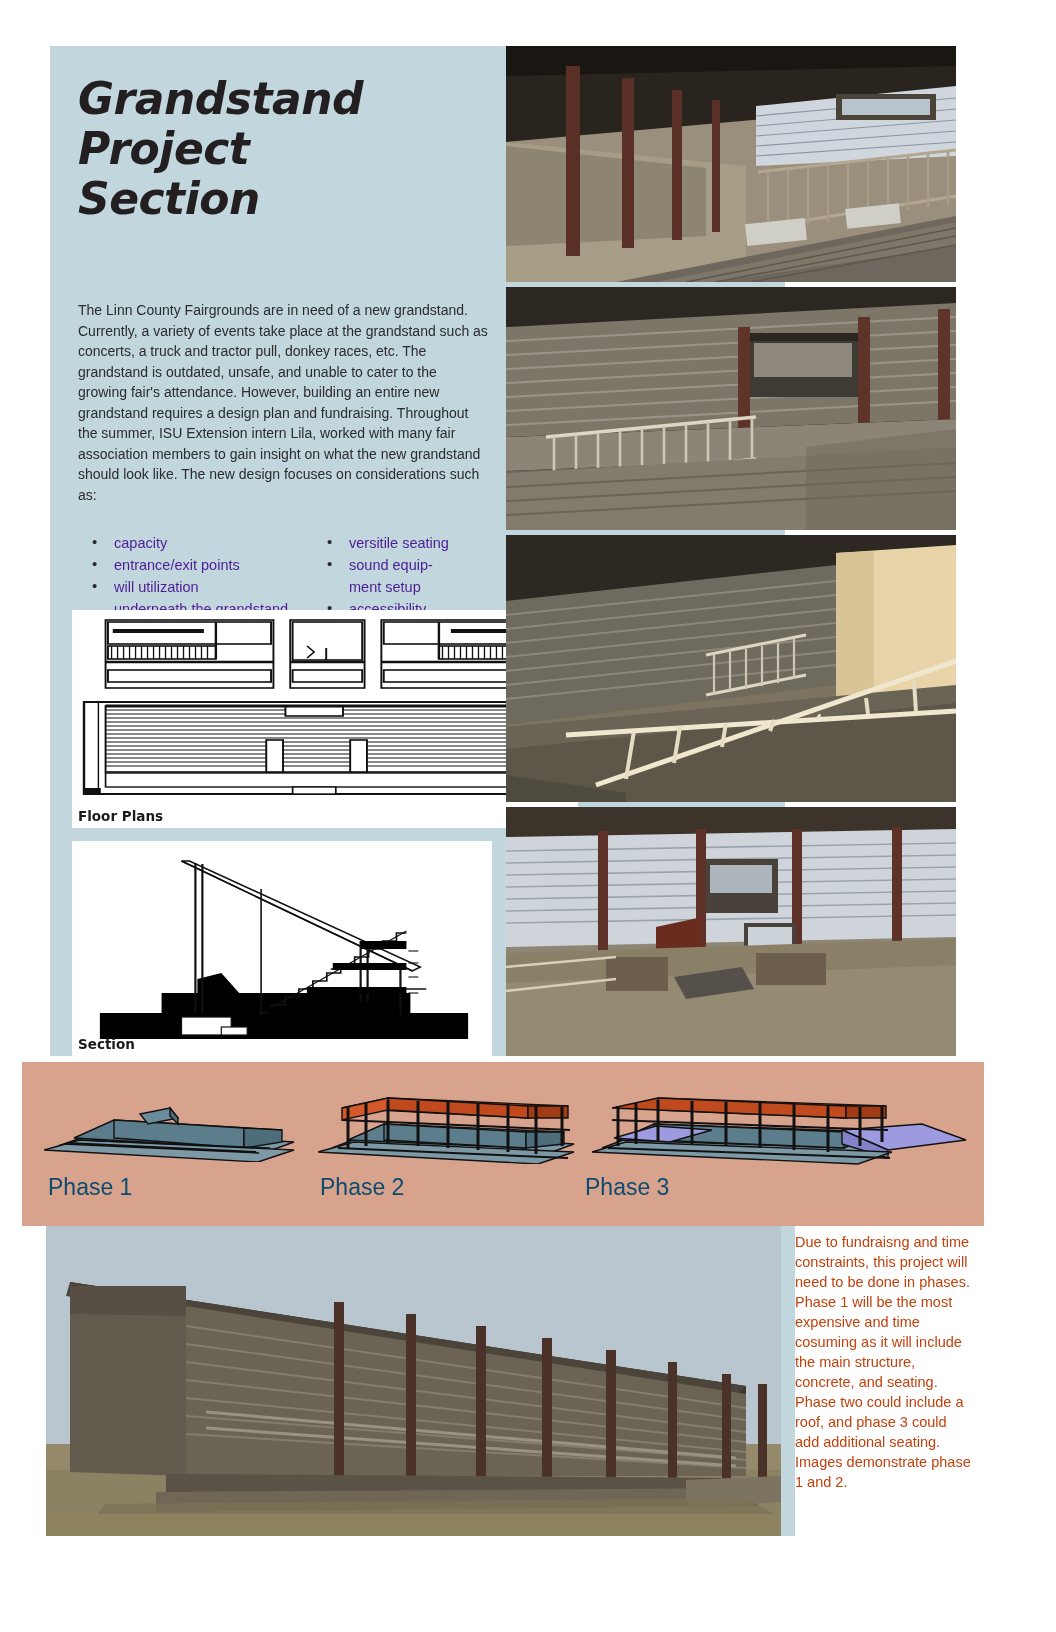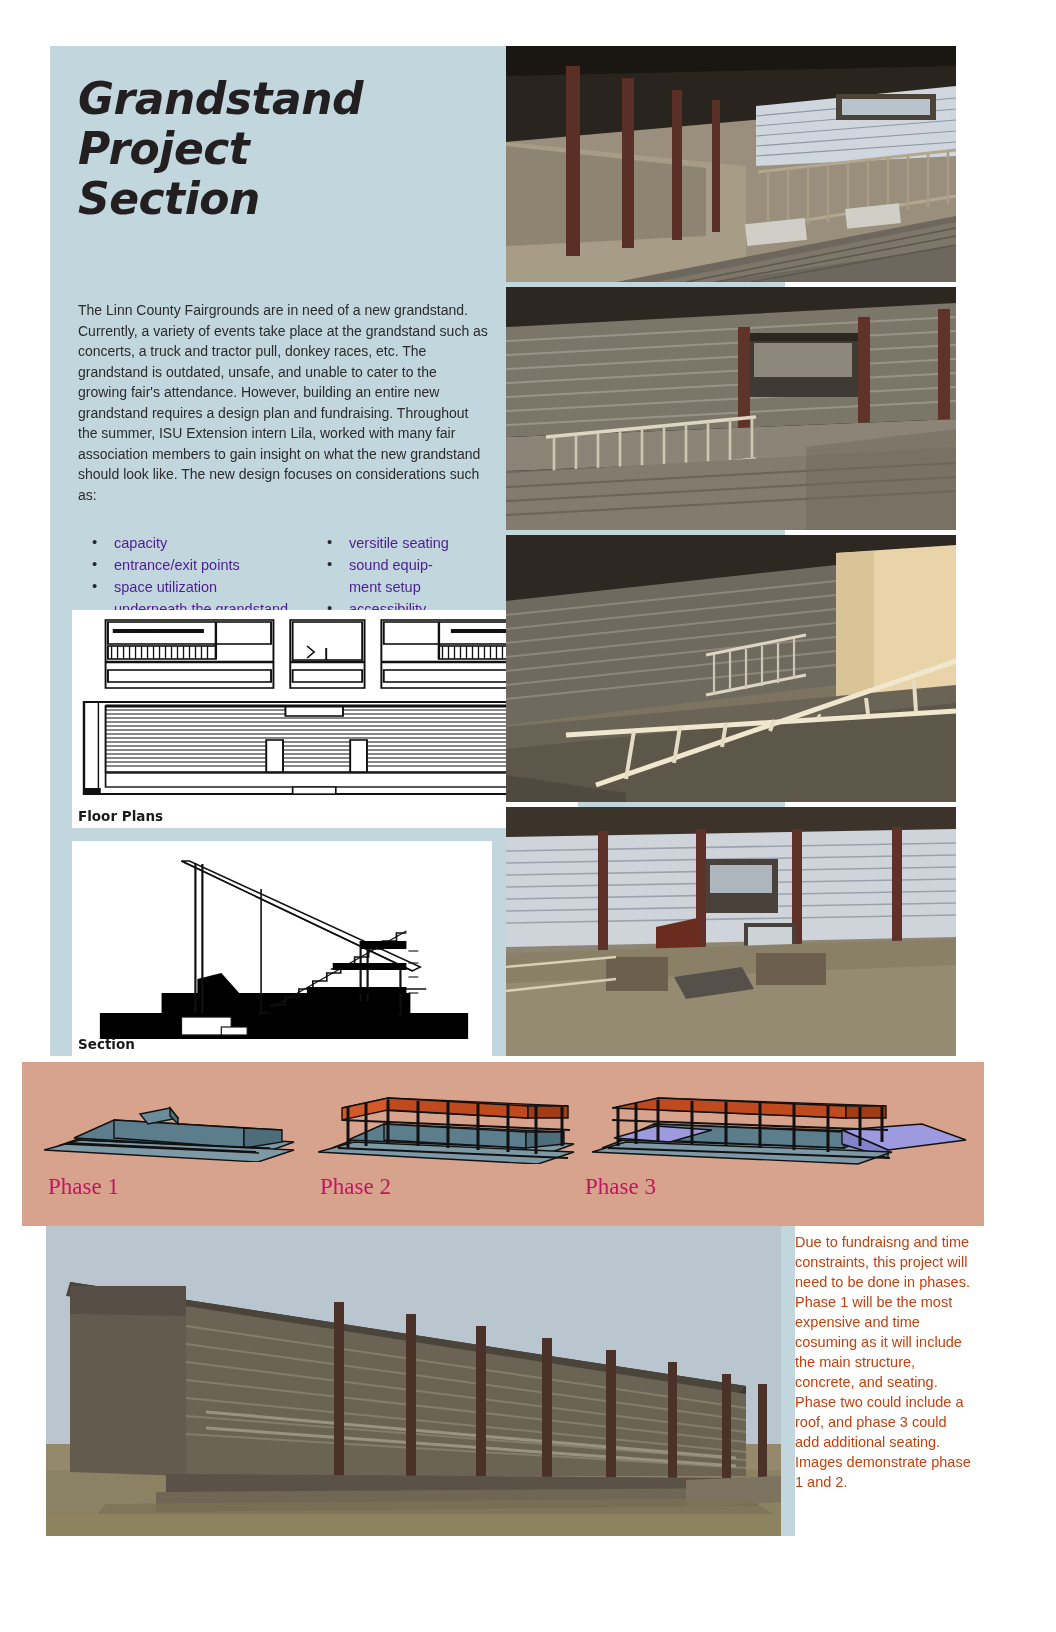--- a/index.html
+++ b/index.html
@@ -45,22 +45,22 @@
   
   .render{position:absolute;overflow:hidden;background:#6a625a;}
   #render-concourse{left:506px;top:46px;width:450px;height:236px;}
   #render-seating{left:506px;top:287px;width:450px;height:243px;}
   #render-ramp{left:506px;top:535px;width:450px;height:267px;}
   #render-interior{left:506px;top:807px;width:450px;height:249px;}
   #render-exterior{left:46px;top:1226px;width:735px;height:310px;}
 
   
   .phase-band{position:absolute;left:22px;top:1062px;width:962px;height:164px;background:#d8a38d;}
-  .phase-label{position:absolute;top:1174px;font-size:23px;color:#be185d;
-    font-family:Liberation Serif, serif;}
+  .phase-label{position:absolute;top:1174px;font-size:23px;color:#0c4a6e;
+    font-family:Liberation Sans, sans-serif;}
   #phase-label-1{left:48px;}
   #phase-label-2{left:320px;}
   #phase-label-3{left:585px;}
   .phase-model{position:absolute;}
   #phase-model-1{left:44px;top:1100px;width:255px;height:62px;}
   #phase-model-2{left:318px;top:1096px;width:262px;height:68px;}
   #phase-model-3{left:592px;top:1094px;width:378px;height:72px;}
 
   
   .caption{position:absolute;left:795px;top:1232px;width:176px;
@@ -81,21 +81,21 @@
     <span>Section</span>
   </div>
 
 
   <div class="body-copy">The Linn County Fairgrounds are in need of a new grandstand. Currently, a variety of events take place at the grandstand such as concerts, a truck and tractor pull, donkey races, etc. The grandstand is outdated, unsafe, and unable to cater to the growing fair's attendance. However, building an entire new grandstand requires a design plan and fundraising. Throughout the summer, ISU Extension intern Lila, worked with many fair association members to gain insight on what the new grandstand should look like. The new design focuses on considerations such as:</div>
 
   <div class="bullets">
     <div class="bul-col left">
       <div class="bul">capacity</div>
       <div class="bul">entrance/exit points</div>
-      <div class="bul">space utilization</div>
+      <div class="bul">will utilization</div>
       <div class="bul cont">underneath the grandstand</div>
     </div>
     <div class="bul-col right">
       <div class="bul">versitile seating</div>
       <div class="bul">sound equip-</div>
       <div class="bul cont">ment setup</div>
       <div class="bul">accessibility</div>
     </div>
   </div>
 

